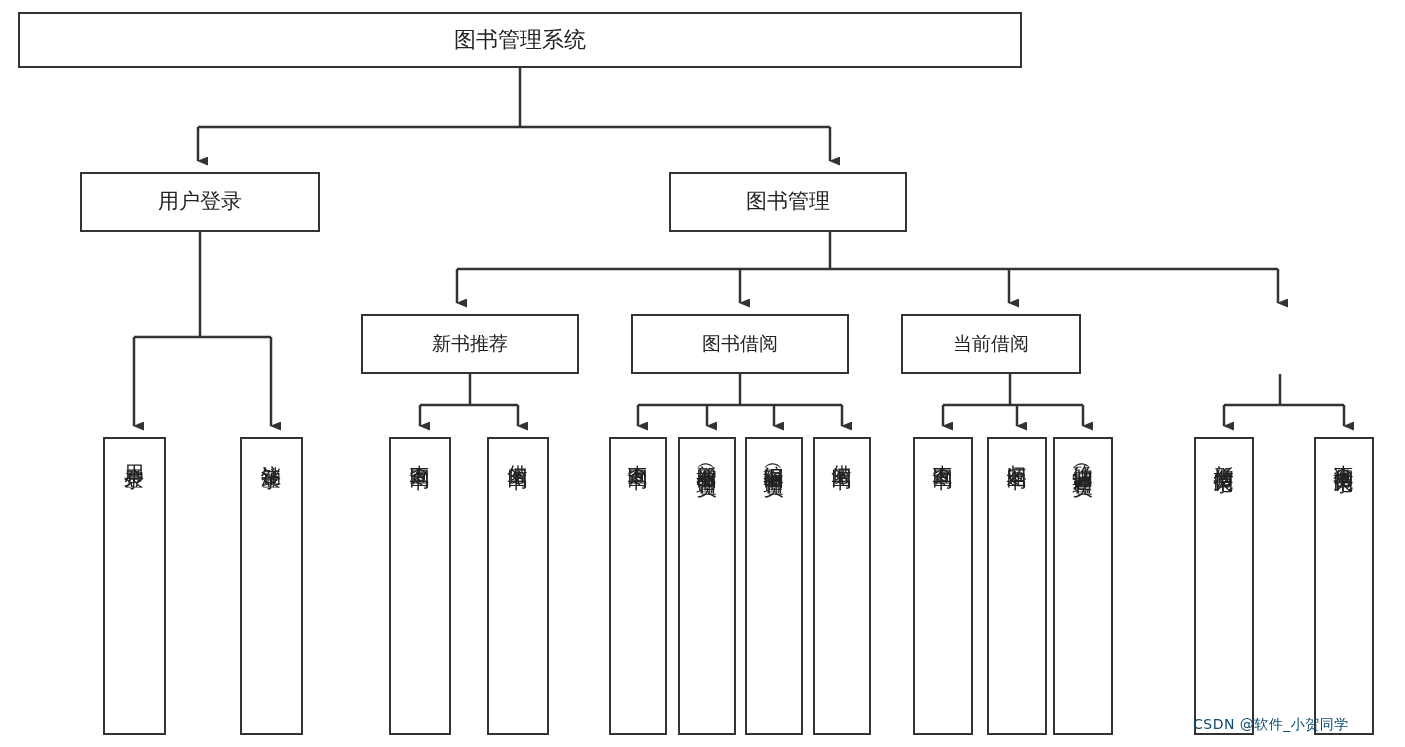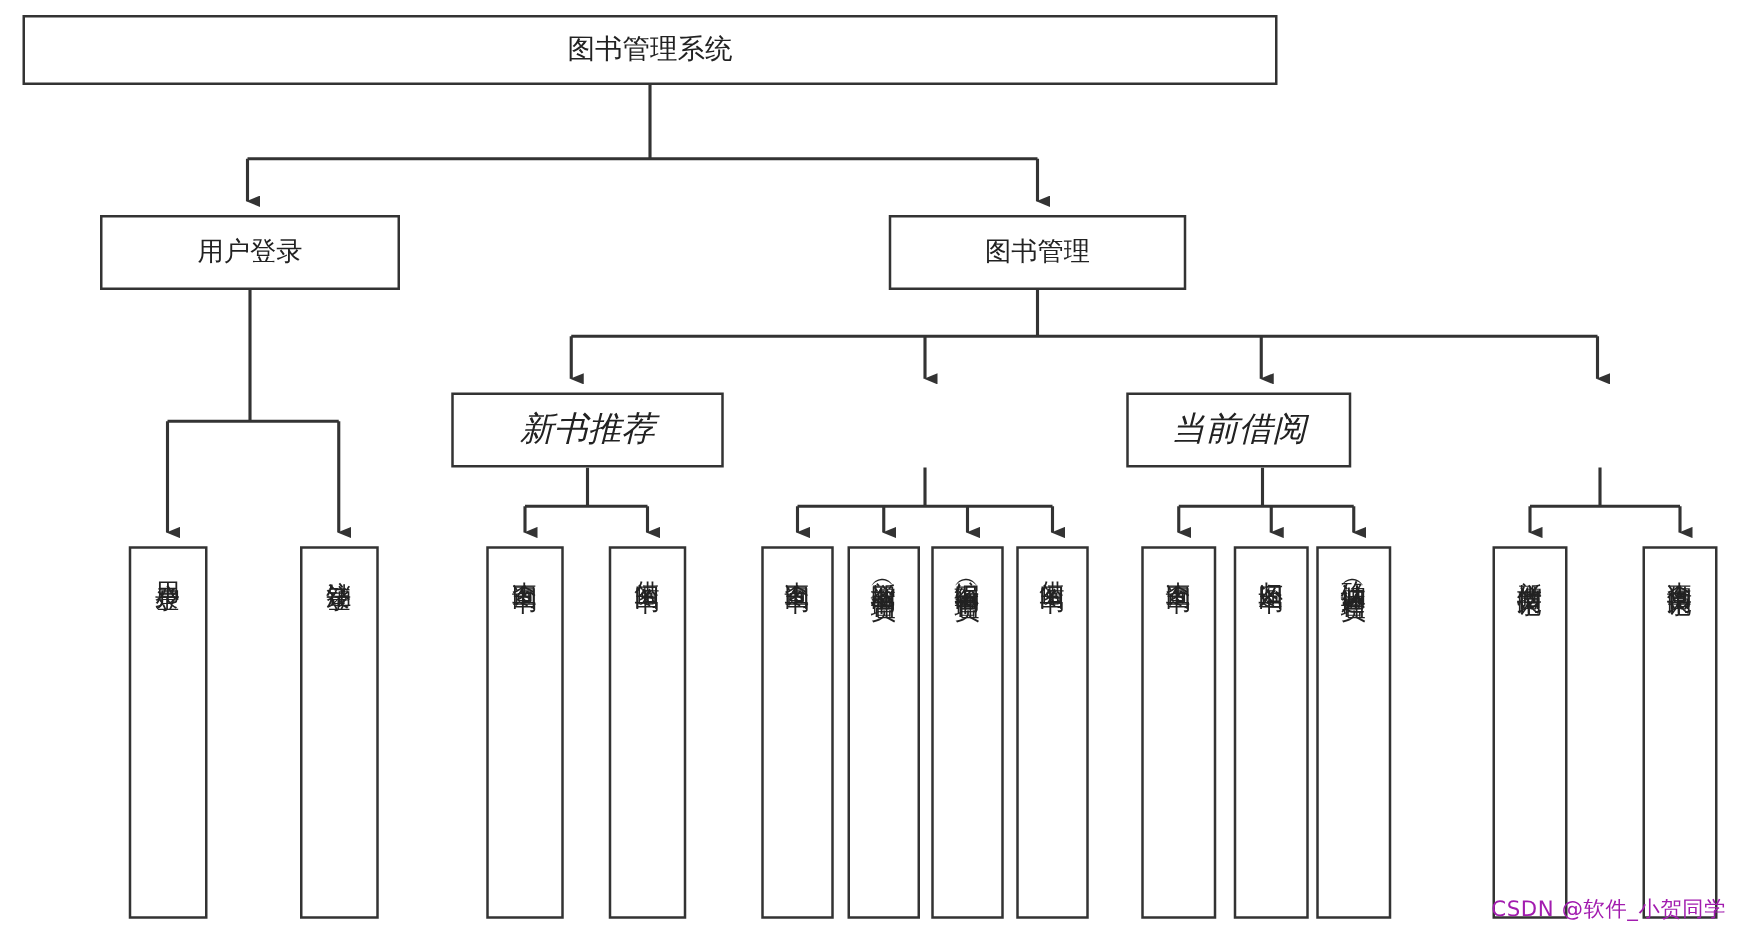--- a/index.html
+++ b/index.html
@@ -53,26 +53,26 @@
     justify-content: center;
   }
   .node.vert .label {
     writing-mode: vertical-rl;
     text-orientation: upright;
     letter-spacing: 2px;
     line-height: 1;
   }
   #node-root .label { font-size: 22px; }
   .level1 .label { font-size: 21px; }
-  .level2 .label { font-size: 27px; font-style: italic; }
+  .level2 .label { font-size: 19px; }
   .leaf .label { font-size: 20px; }
   .watermark {
     position: absolute;
-    color: #a21caf;
-    font-size: 17px;
+    color: #0c4a6e;
+    font-size: 14px;
     letter-spacing: 0.5px;
     white-space: nowrap;
     user-select: none;
   }
 </style>
 </head>
 <body>
 
 <div id="canvas">
 
@@ -119,26 +119,29 @@
       </g>
   </svg>
 
   <div class="node horiz" id="node-root" style="left: 18px; top: 12px; width: 1004px; height: 56px;">
     <span class="label">图书管理系统</span>
   </div>
 
   <div class="node horiz level1" id="node-l1-0" style="left: 80px; top: 172px; width: 240px; height: 60px;">
     <span class="label">用户登录</span>
   </div>
-  <div class="node horiz level1" id="node-l1-1" style="left: 711px; top: 172px; width: 238px; height: 60px;">
+  <div class="node horiz level1" id="node-l1-1" style="left: 669px; top: 172px; width: 238px; height: 60px;">
     <span class="label">图书管理</span>
   </div>
 
   <div class="node horiz level2" id="node-l2-0" style="left: 361px; top: 314px; width: 218px; height: 60px;">
     <span class="label">新书推荐</span>
+  </div>
+  <div class="node horiz level2" id="node-l2-1" style="left: 631px; top: 314px; width: 218px; height: 60px;">
+    <span class="label">图书借阅</span>
   </div>
   <div class="node horiz level2" id="node-l2-2" style="left: 901px; top: 314px; width: 180px; height: 60px;">
     <span class="label">当前借阅</span>
   </div>
 
   <div class="node vert leaf" id="node-leaf-0" style="left: 103px; top: 437px; width: 63px; height: 298px;">
     <span class="label">用户登录</span>
   </div>
   <div class="node vert leaf" id="node-leaf-1" style="left: 240px; top: 437px; width: 63px; height: 298px;">
     <span class="label">注销登录</span>

